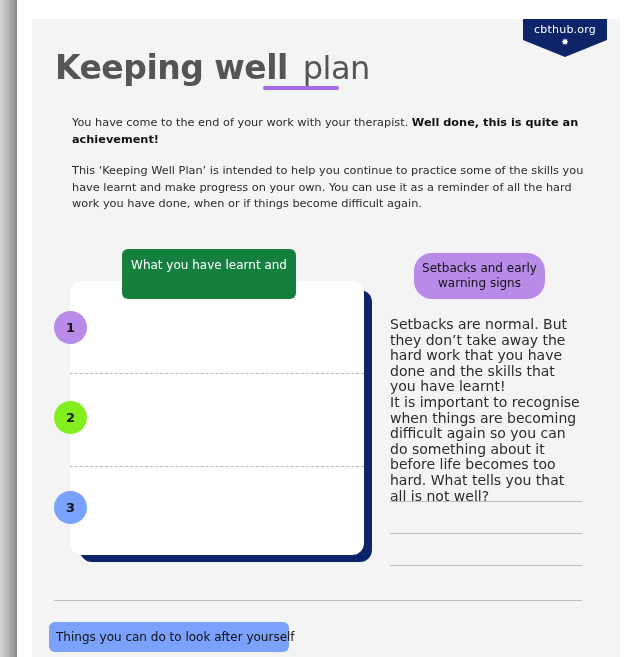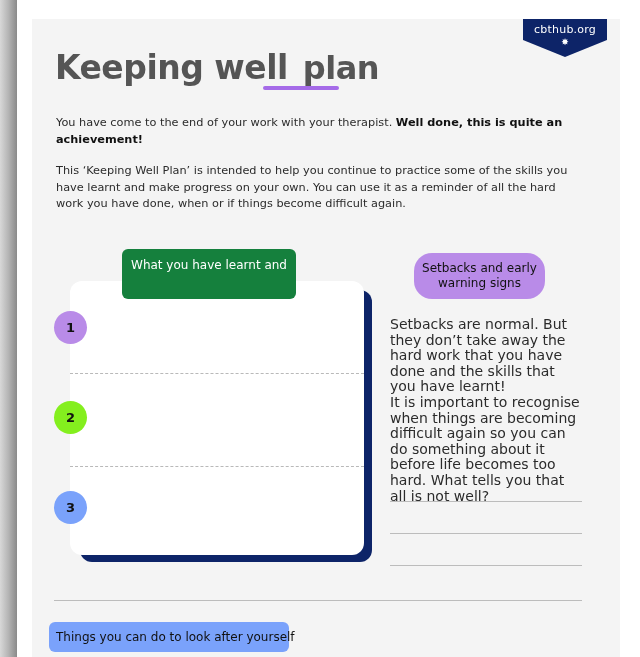--- a/index.html
+++ b/index.html
@@ -26,30 +26,30 @@
       padding-top: 4px; letter-spacing: 0.2px;
     }
     .badge-star { display: block; font-size: 9px; line-height: 10px; margin-top: 1px; }
 
     .title {
       position: absolute; left: 55px; top: 48px;
       font-family: "DejaVu Sans", sans-serif; font-weight: bold; font-size: 33px;
       color: #555555; letter-spacing: -0.5px; white-space: nowrap;
     }
     .title-accent {
-      font-family: "DejaVu Sans", sans-serif; font-weight: bold; font-size: 32px;
+      font-family: "DejaVu Sans", sans-serif; font-weight: normal; font-size: 32px;
       position: relative; margin-left: 4px;
     }
     .title-underline {
       position: absolute; left: 263px; top: 86px; width: 76px; height: 4px;
       background: #a56be8; border-radius: 3px;
     }
 
     .intro {
-      position: absolute; left: 56px; width: 530px;
+      position: absolute; left: 72px; width: 530px;
       font-size: 11.3px; line-height: 16.5px; color: #2b2b2b;
     }
     .intro-1 { top: 115px; }
     .intro-2 { top: 163px; }
     .intro b { font-weight: bold; color: #111; }
 
     
     .card-shadow {
       position: absolute; left: 80px; top: 290px; width: 292px; height: 272px;
       background: #0d2468; border-radius: 12px;

